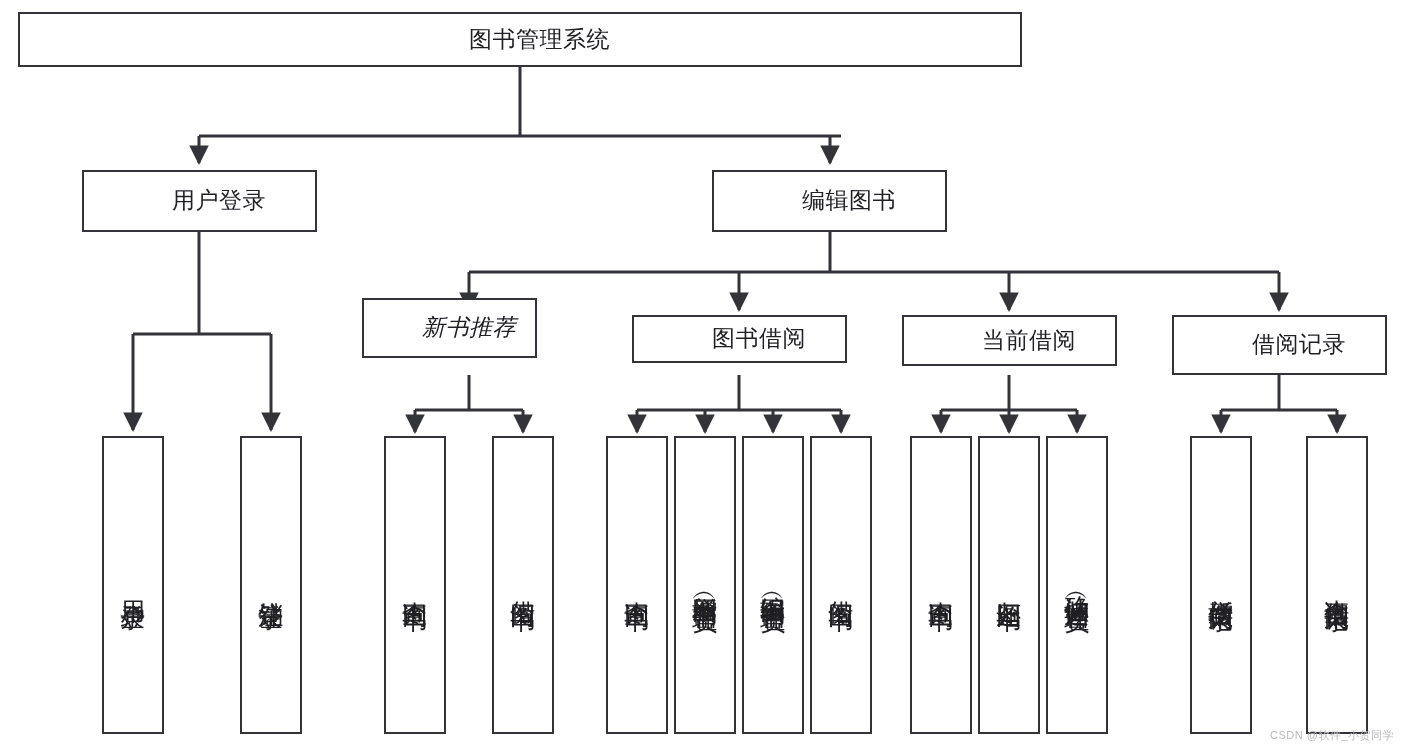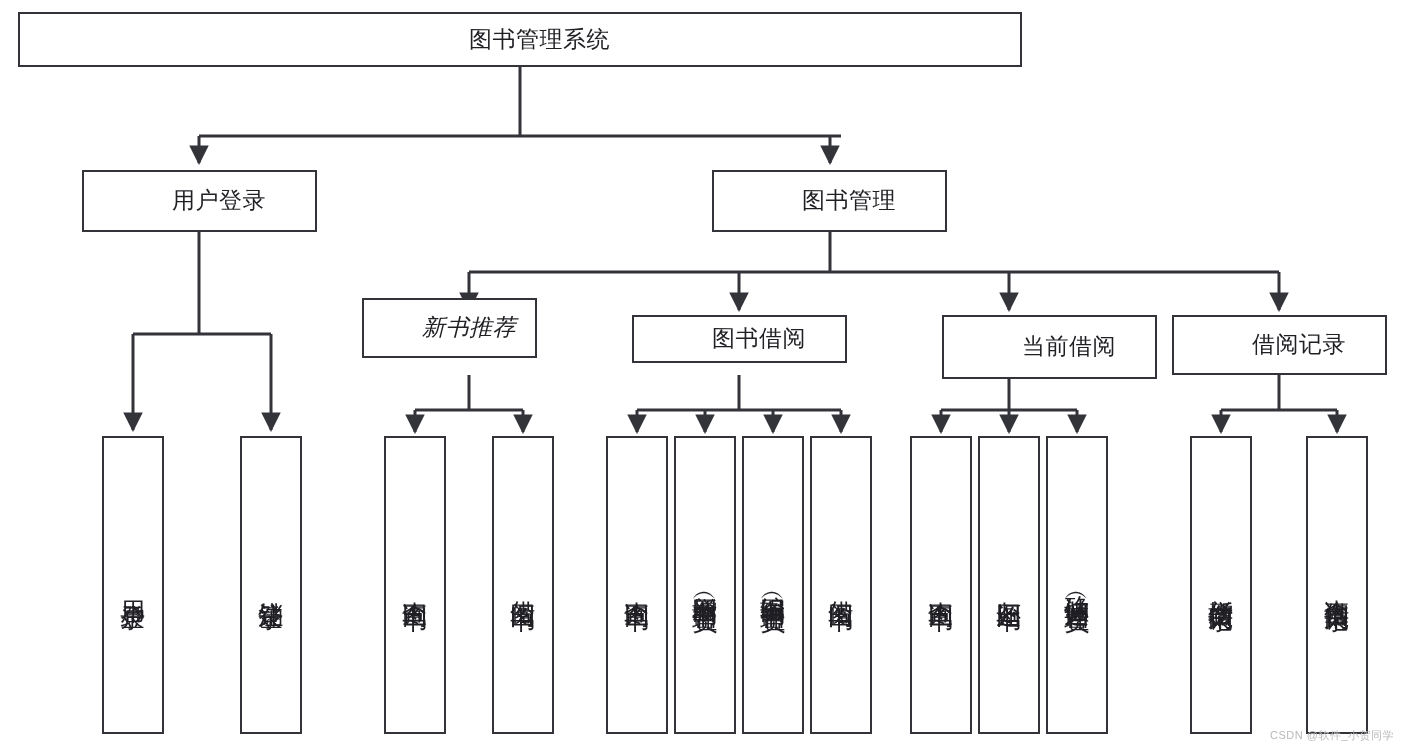--- a/index.html
+++ b/index.html
@@ -130,30 +130,30 @@
   </svg>
 
   <div class="node root" style="left:18px; top:12px; width:1004px; height:55px;">
     <span class="label">图书管理系统</span>
   </div>
 
   <div class="node h" style="left:82px; top:170px; width:235px; height:62px;">
     <span class="label">用户登录</span>
   </div>
   <div class="node h" style="left:712px; top:170px; width:235px; height:62px;">
-    <span class="label">图书管理</span>
+    <span class="label">编辑图书</span>
   </div>
 
   <div class="node h" style="left:362px; top:298px; width:175px; height:60px;font-style:italic;">
     <span class="label">新书推荐</span>
   </div>
   <div class="node h" style="left:632px; top:315px; width:215px; height:48px;">
     <span class="label">图书借阅</span>
   </div>
-  <div class="node h" style="left:902px; top:315px; width:215px; height:64px;margin-left:40px;">
+  <div class="node h" style="left:902px; top:315px; width:215px; height:51px;">
     <span class="label">当前借阅</span>
   </div>
   <div class="node h" style="left:1172px; top:315px; width:215px; height:60px;align-items:center;">
     <span class="label">借阅记录</span>
   </div>
 
   <div class="node v" style="left:102px; top:436px; width:62px; height:298px;">
     <span class="label">用户登录</span>
   </div>
   <div class="node v" style="left:240px; top:436px; width:62px; height:298px;">

